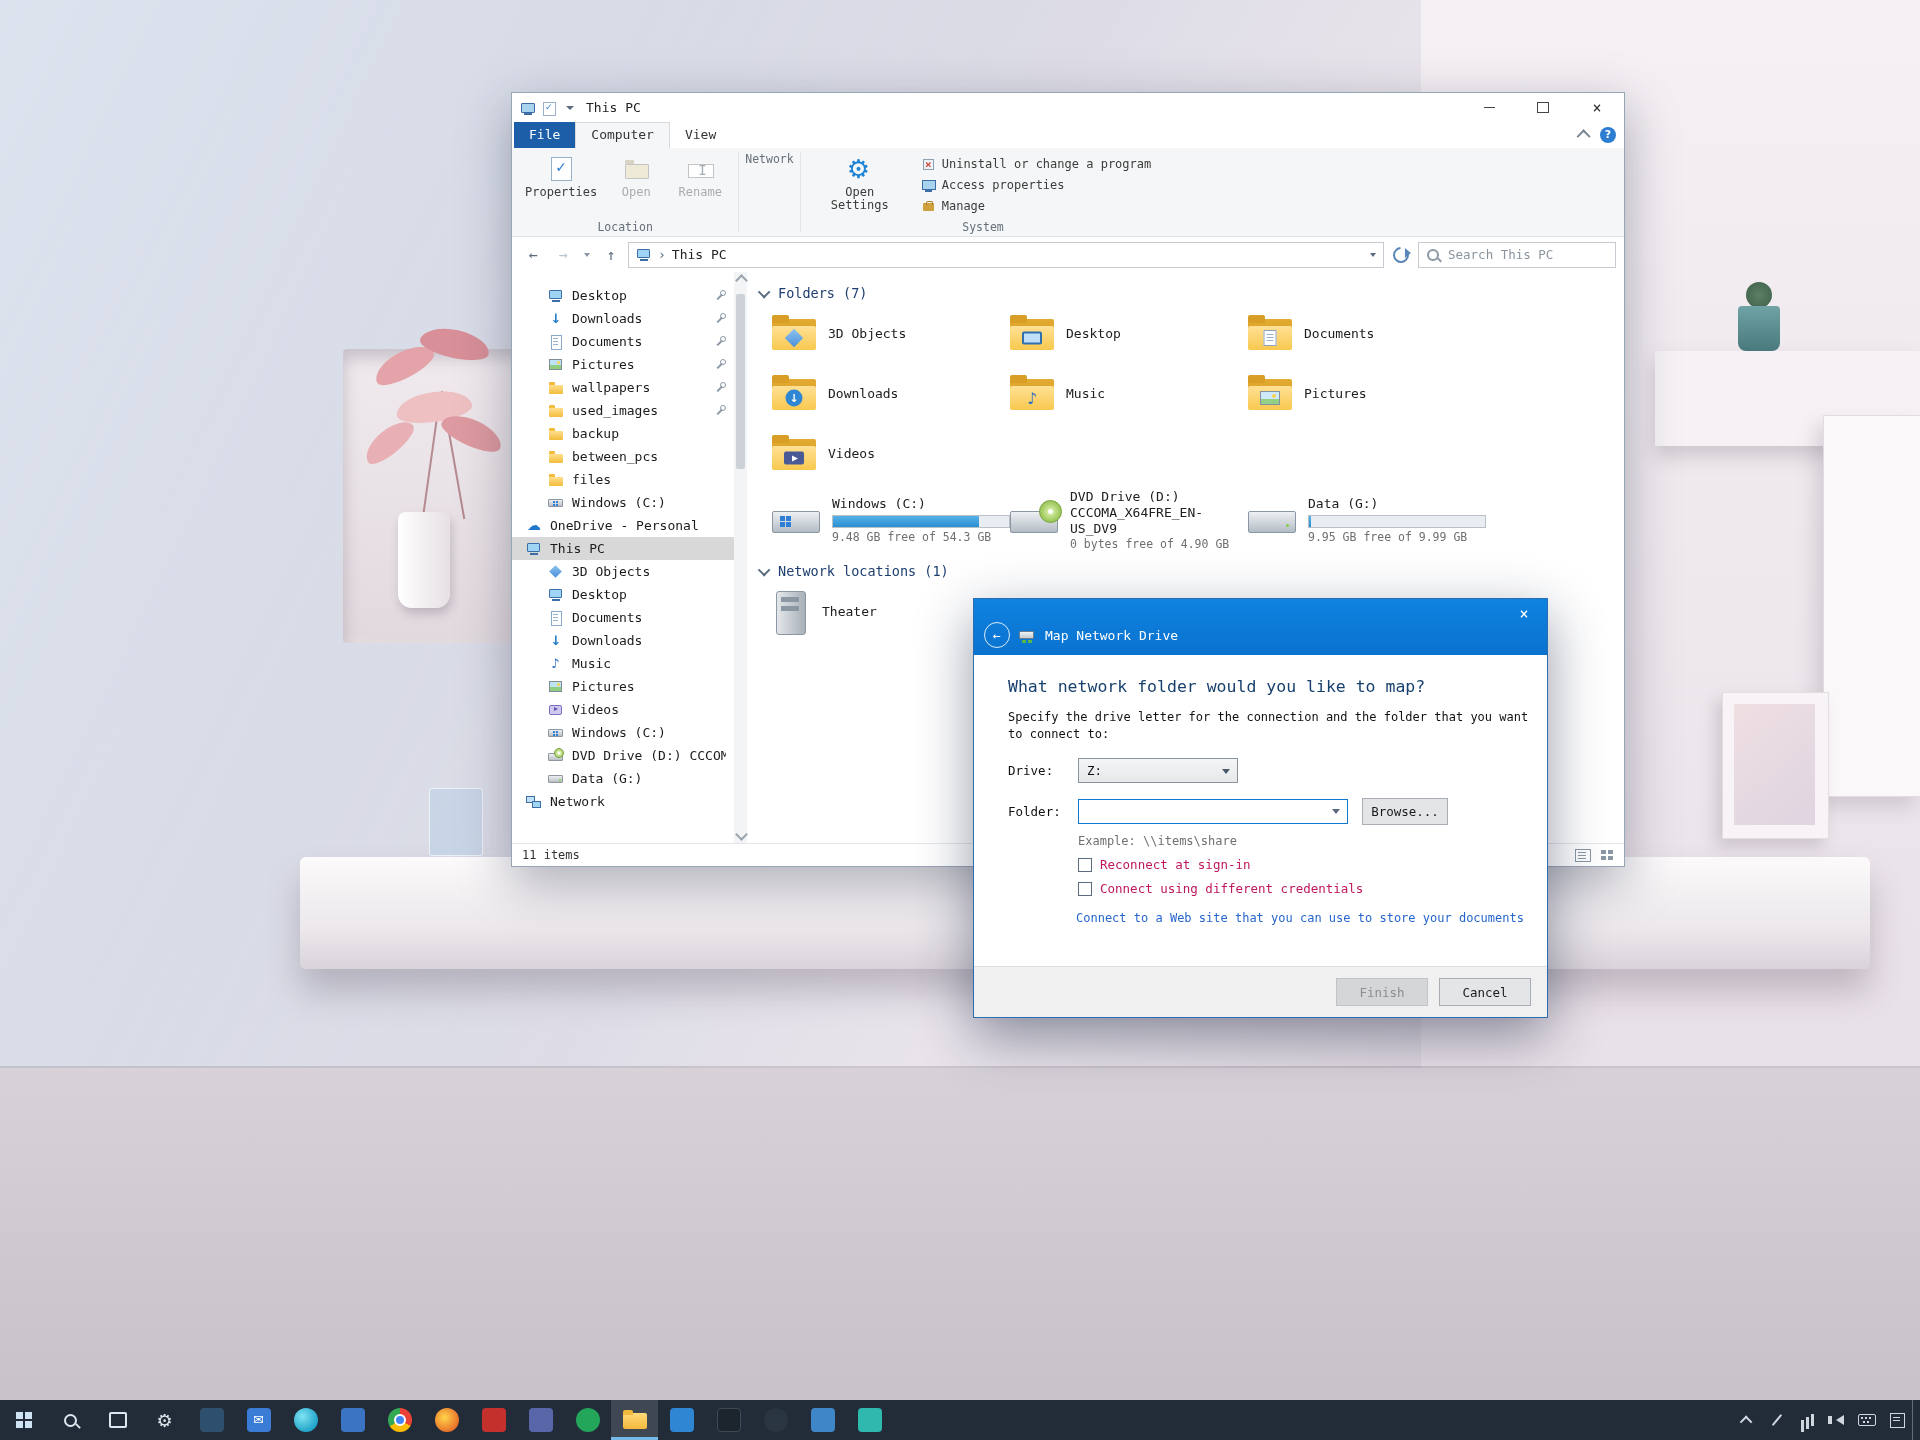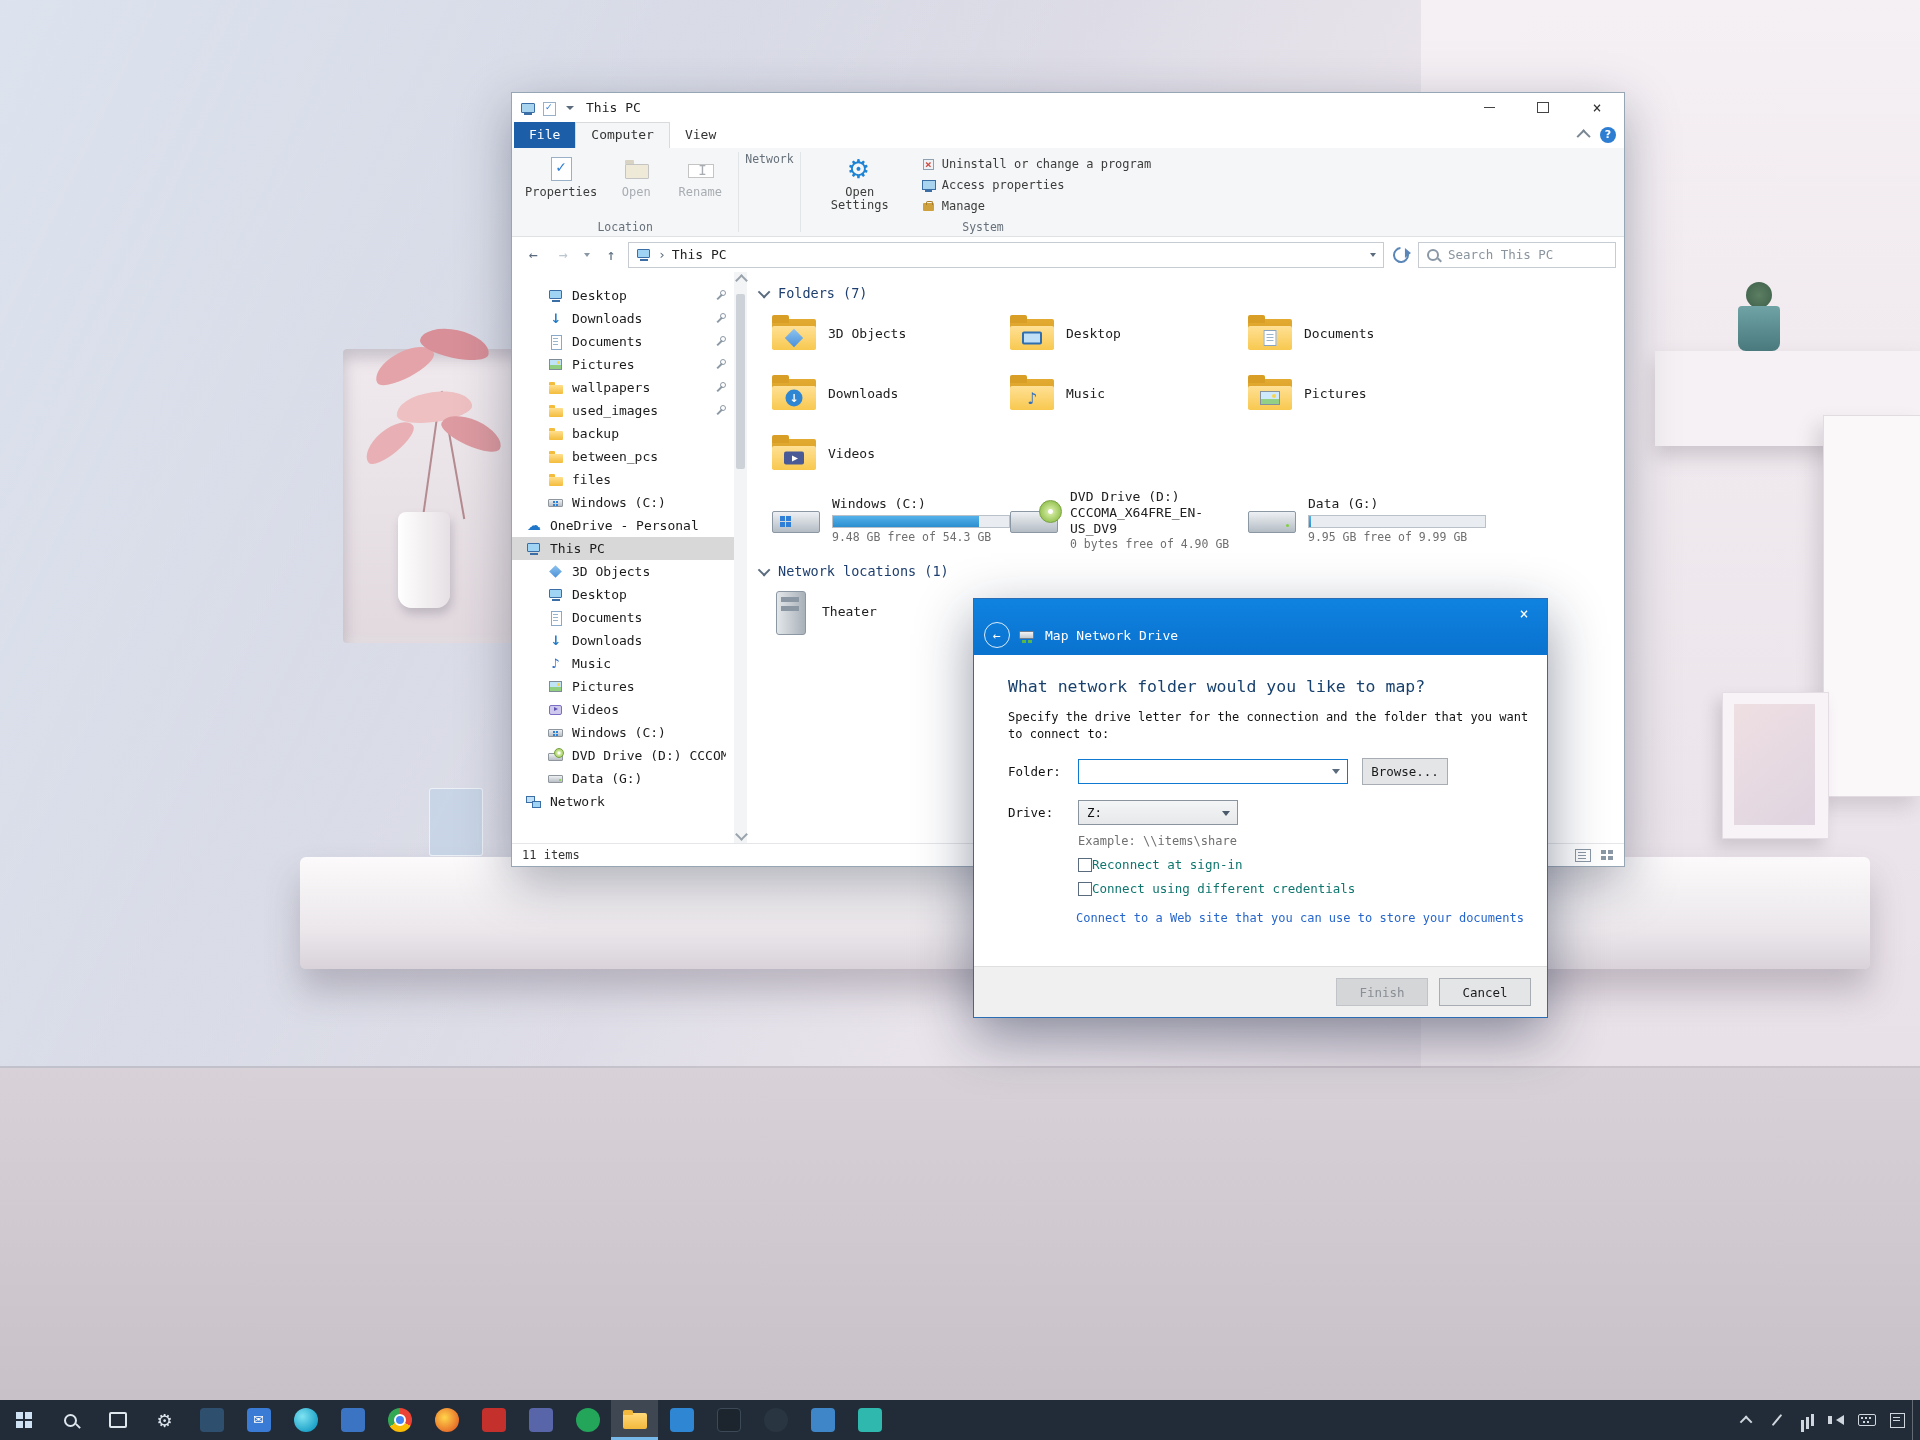--- a/index.html
+++ b/index.html
@@ -200,21 +200,21 @@
   .f-row{display:flex;align-items:center;margin-top:15px}
   .f-label{width:70px;font-size:12.5px;color:#111}
   .dd{width:160px;height:25px;border:1px solid #8a949e;background:linear-gradient(#f4f5f6,#e6e8ea);display:flex;align-items:center;padding:0 22px 0 8px;font-size:12.5px;color:#111;position:relative;box-sizing:border-box}
   .dd::after{content:"";position:absolute;right:7px;top:10px;border-left:4px solid transparent;border-right:4px solid transparent;border-top:5px solid #4a5a6a}
   .combo{position:relative}
   .combo input{width:270px;height:25px;border:1px solid #0f78d0;padding:0 22px 0 6px;font:12.5px "DejaVu Sans Mono",monospace;box-sizing:border-box;outline:none}
   .combo::after{content:"";position:absolute;right:8px;top:10px;border-left:4px solid transparent;border-right:4px solid transparent;border-top:5px solid #5a6b7d}
   .btn{height:27px;border:1px solid #a8adb3;background:#e3e5e7;font:12.5px "DejaVu Sans Mono",monospace;color:#1a1a1a;display:inline-flex;align-items:center;justify-content:center;box-sizing:border-box}
   .btn-browse{margin-left:14px;width:86px}
   .example{margin:9px 0 0 70px;font-size:12px;color:#707070}
-  .chk-row{display:flex;align-items:center;margin:9px 0 0 70px;font-size:12.5px;color:#0f766e}
+  .chk-row{display:flex;align-items:center;gap:8px;margin:9px 0 0 70px;font-size:12.5px;color:#be185d}
   .chk{width:14px;height:14px;border:1px solid #5a6b7d;background:#fff;flex:0 0 14px;box-sizing:border-box}
   .weblink{margin:15px 0 0 68px;font-size:12px;color:#2666cc;white-space:nowrap;overflow:hidden}
   .dlg-footer{flex:0 0 50px;background:#f0f0f0;border-top:1px solid #dfdfdf;display:flex;align-items:center;justify-content:flex-end;gap:11px;padding-right:16px}
   .btn-finish,.btn-cancel{width:92px;height:28px}
   .btn.disb{background:#d4d6d8;color:#8a8f94;border-color:#c0c4c8}
 
   
   .taskbar{position:absolute;left:0;bottom:0;width:1920px;height:40px;background:#222c39;display:flex;align-items:stretch;z-index:40}
   .tb-btn{width:47px;display:flex;align-items:center;justify-content:center;position:relative}
   .tb-btn.active{background:rgba(255,255,255,.13);box-shadow:inset 0 -3px 0 #76b9e8}
@@ -613,29 +613,29 @@
       <span class="dlg-titlerow">
         <span class="back-circle">←</span>
         <span class="dlg-ic"></span>
         <span class="dlg-title">Map Network Drive</span>
       </span>
     </div>
     <div class="dlg-body">
       <h1 class="dlg-h">What network folder would you like to map?</h1>
       <div class="dlg-sub">Specify the drive letter for the connection and the folder that you want to connect to:</div>
       <div class="f-row">
-        <span class="f-label">Folder:</span>
-        <span class="combo"><input value="" style=""></span>
-        <span class="btn btn-browse">Browse...</span>
-      </div>
-      <div class="f-row">
         <span class="f-label">Drive:</span>
         <span class="dd">
             <span>Z:</span>
           </span>
+      </div>
+      <div class="f-row">
+        <span class="f-label">Folder:</span>
+        <span class="combo"><input value="" style=""></span>
+        <span class="btn btn-browse">Browse...</span>
       </div>
       <div class="example">Example: \\items\share</div>
       <div class="chk-row">
         <span class="chk"></span>
         <span>Reconnect at sign-in</span>
       </div>
       <div class="chk-row">
         <span class="chk"></span>
         <span>Connect using different credentials</span>
       </div>

